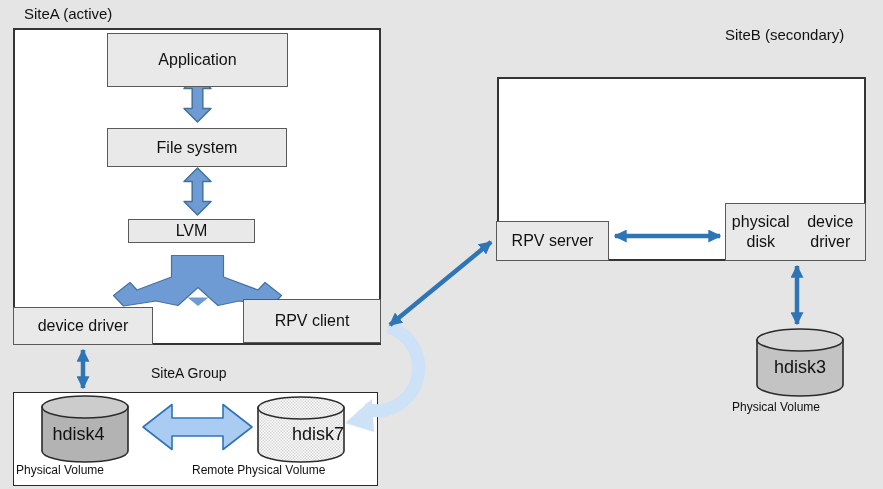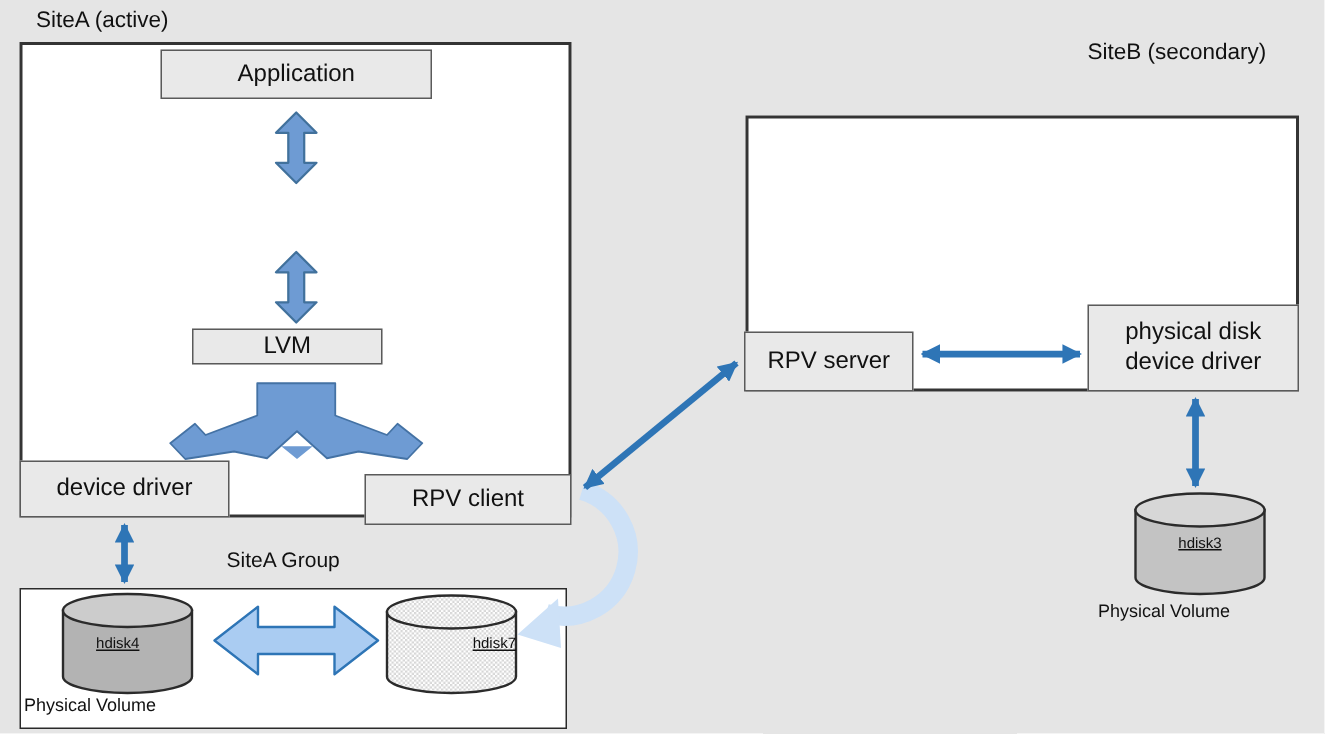--- a/index.html
+++ b/index.html
@@ -40,25 +40,24 @@
   .free-label {
     position: absolute;
     font-size: 15px;
     white-space: nowrap;
     z-index: 4;
   }
   .small-label { font-size: 12px; }
 
   .cyl-label {
     position: absolute;
-    font-size: 10px;
+    font-size: 18px;
     text-align: center;
     white-space: nowrap;
     z-index: 4;
-    text-decoration: underline;
   }
 
   svg.overlay {
     position: absolute;
     left: 0; top: 0;
     width: 883px; height: 489px;
     z-index: 2;
     pointer-events: none;
   }
 </style>
@@ -69,37 +68,40 @@
 
   <div class="free-label" style="left:24px; top:5px;">SiteA (active)</div>
   <div class="container-box" style="left:13px; top:28px; width:368px; height:317px;"></div>
 
   <div class="free-label" style="left:709px; top:26px;margin-left:16px;">SiteB (secondary)</div>
   <div class="container-box" style="left:497px; top:77px; width:369px; height:184px;"></div>
 
   <div class="free-label small-label" style="left:151px; top:365px; font-size:14px;">SiteA Group</div>
   <div class="container-box vg-box" style="left:13px; top:392px; width:365px; height:94px;"></div>
 
-  <div class="node" style="left:107px; top:33px; width:181px; height:33px;">
+  <div class="node" style="left:107px; top:33px; width:181px; height:54px;">
     <span>Application</span>
+  </div>
+  <div class="node" style="left:107px; top:128px; width:180px; height:39px;">
+    <span>File system</span>
   </div>
   <div class="node" style="left:128px; top:219px; width:127px; height:24px;">
     <span>LVM</span>
   </div>
   <div class="node" style="left:13px; top:307px; width:140px; height:38px;">
     <span>device driver</span>
   </div>
-  <div class="node" style="left:243px; top:316px; width:138px; height:34px;">
+  <div class="node" style="left:243px; top:299px; width:138px; height:44px;">
     <span>RPV client</span>
   </div>
 
   <div class="node" style="left:496px; top:221px; width:113px; height:40px;">
     <span>RPV server</span>
   </div>
-  <div class="node" style="left:725px; top:203px; width:141px; height:58px; flex-direction:column;">
+  <div class="node" style="left:725px; top:203px; width:141px; height:58px; flex-direction:row;">
     <span>physical disk</span>
     <span>device driver</span>
   </div>
 
   <svg class="overlay" viewBox="0 0 883 489">
     <defs>
       <marker id="ah" viewBox="0 0 10 10" refX="9" refY="5" markerWidth="13" markerHeight="13" markerUnits="userSpaceOnUse" orient="auto-start-reverse">
         <path d="M0 0 L10 5 L0 10 Z" fill="#2e75b6"></path>
       </marker>
       <pattern id="hatch" width="3" height="3" patternUnits="userSpaceOnUse">
@@ -141,15 +143,16 @@
       <ellipse cx="757" cy="340" rx="0" ry="0" fill="none"></ellipse>
       <ellipse cx="800" cy="340" rx="43" ry="11" fill="#d7d7d7" stroke="#2b2b2b" stroke-width="1.6"></ellipse>
     </g>
   </svg>
 
   <span class="cyl-label" style="left:42px; top:424px; width:73px;">hdisk4</span>
   <span class="cyl-label" style="left:258px; top:424px; width:86px;text-align:right;">hdisk7</span>
   <span class="cyl-label" style="left:757px; top:357px; width:86px;">hdisk3</span>
 
   <span class="free-label small-label" style="left:16px; top:463px;">Physical Volume</span>
+  <span class="free-label small-label" style="left:192px; top:463px;">Remote Physical Volume</span>
   <span class="free-label small-label" style="left:732px; top:400px;">Physical Volume</span>
 
 </div>
 
 </body></html>

